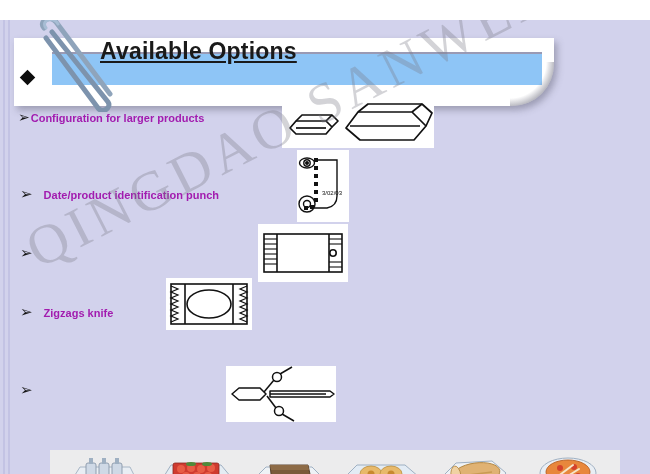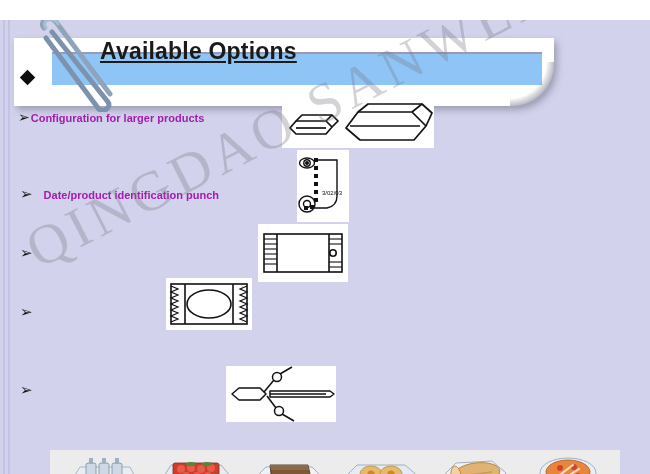--- a/index.html
+++ b/index.html
@@ -202,20 +202,21 @@
     <span class="bullet-mark">➢</span>
     <span class="bullet-label">Date/product identification punch</span>
   </div>
 
   <div class="bullet-row row-hole">
     <span class="bullet-mark">➢</span>
   </div>
 
   <div class="bullet-row row-zig">
     <span class="bullet-mark">➢</span>
+    <span class="bullet-label">Zigzags knife</span>
   </div>
 
   <div class="bullet-row row-two">
     <span class="bullet-mark">➢</span>
   </div>
 
   <div class="pic pic-boxes">
     <svg width="152" height="48" viewBox="0 0 152 48">
       <g fill="none" stroke="#111" stroke-width="1.7" stroke-linejoin="round">
         <path d="M8 28 L14 21 L44 21 L50 27 L44 34 L14 34 Z"></path>

